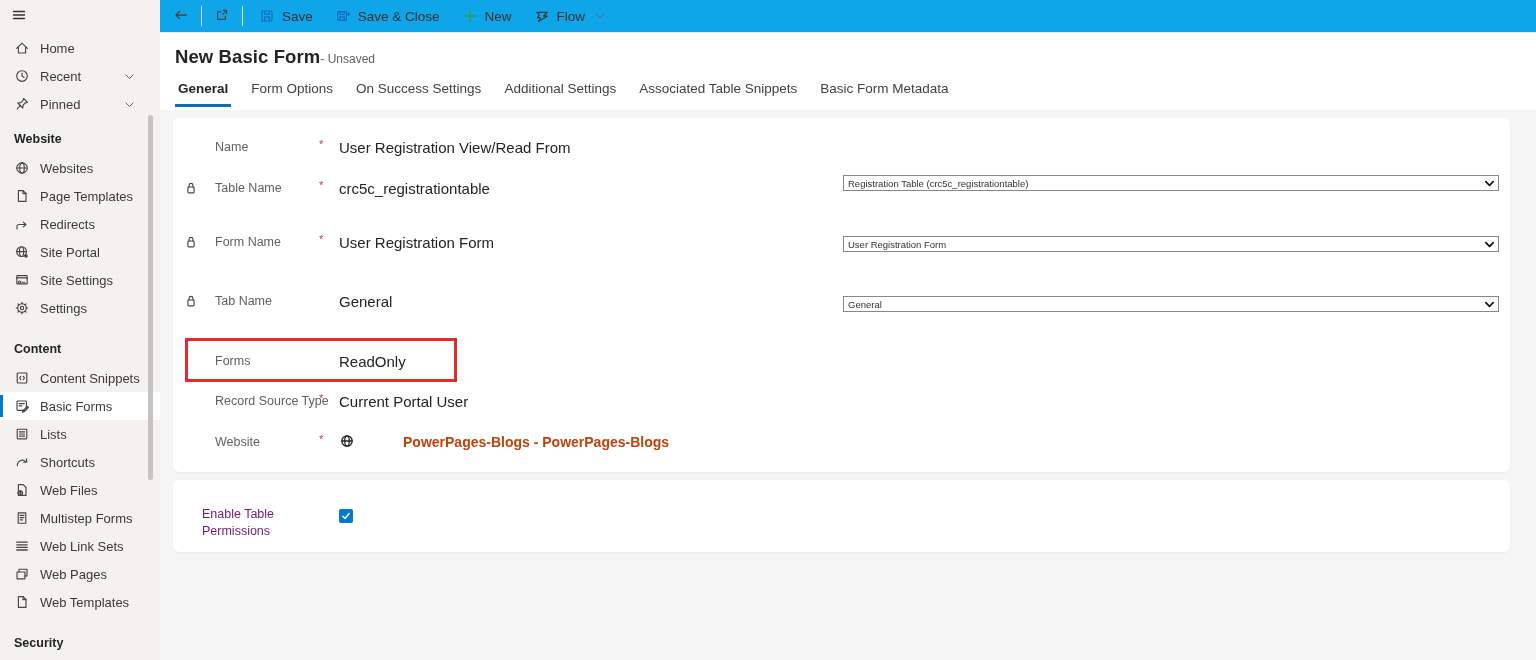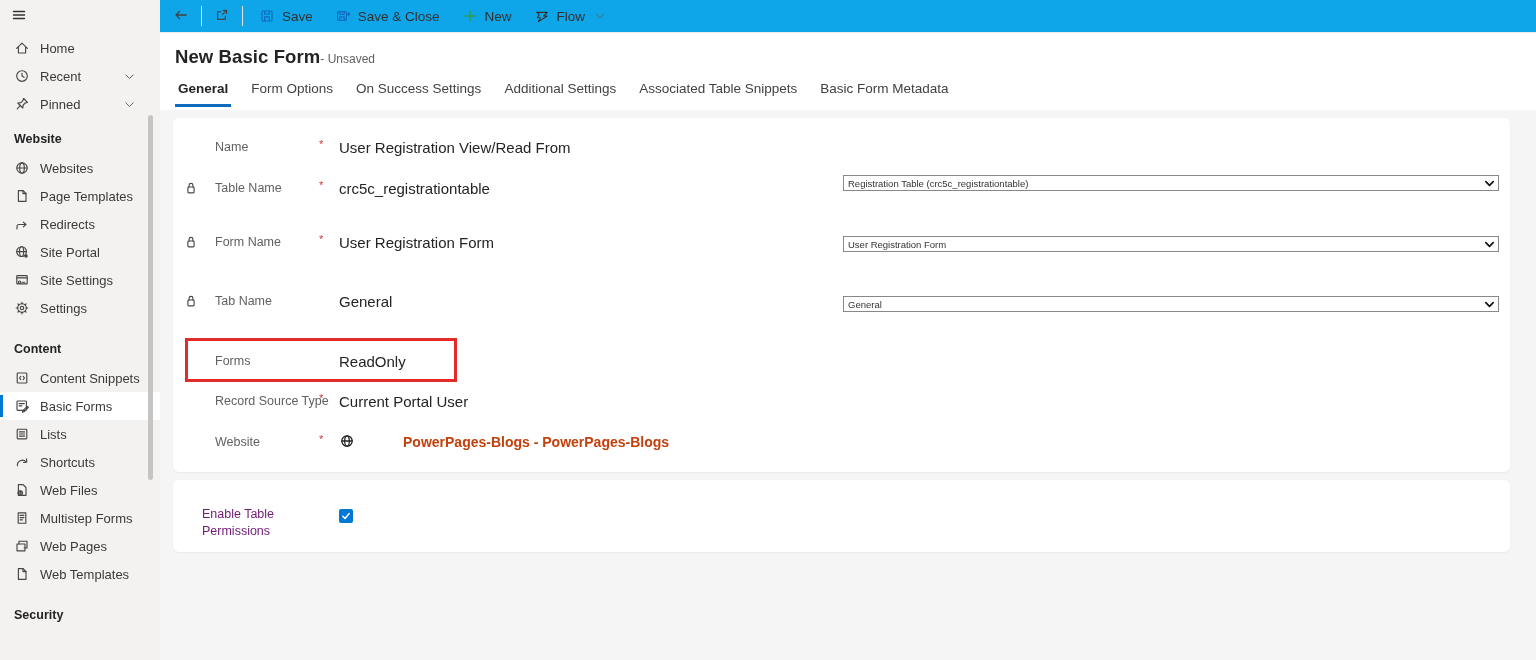--- a/index.html
+++ b/index.html
@@ -215,20 +215,28 @@
           <span>Web Files</span>
         </div>
         <div class="side-item">
           <span class="icn">
             <svg width="16" height="16" viewBox="0 0 16 16" fill="none" stroke="currentColor" stroke-width="1.15" stroke-linecap="round" stroke-linejoin="round">
               <path d="M4.2 2.8h7.6v10.4H4.2z"></path>
               <path d="M6.1 5.4h3.8M6.1 7.6h3.8M6.1 9.8h2.4"></path>
             </svg>
           </span>
           <span>Multistep Forms</span>
+        </div>
+        <div class="side-item">
+          <span class="icn">
+            <svg width="16" height="16" viewBox="0 0 16 16" fill="none" stroke="currentColor" stroke-width="1.15" stroke-linecap="round" stroke-linejoin="round">
+              <path d="M2.8 4.2h10.4M2.8 6.8h10.4M2.8 9.4h10.4M2.8 12h10.4" stroke-width="1.3"></path>
+            </svg>
+          </span>
+          <span>Web Link Sets</span>
         </div>
         <div class="side-item">
           <span class="icn">
             <svg width="16" height="16" viewBox="0 0 16 16" fill="none" stroke="currentColor" stroke-width="1.15" stroke-linecap="round" stroke-linejoin="round">
               <path d="M5 6V3.2h8V10h-2.9"></path>
               <rect x="3" y="6" width="8" height="6.8"></rect>
             </svg>
           </span>
           <span>Web Pages</span>
         </div>

